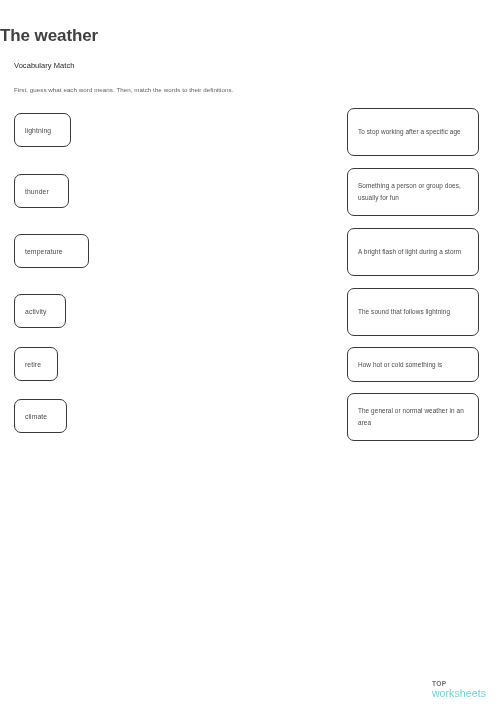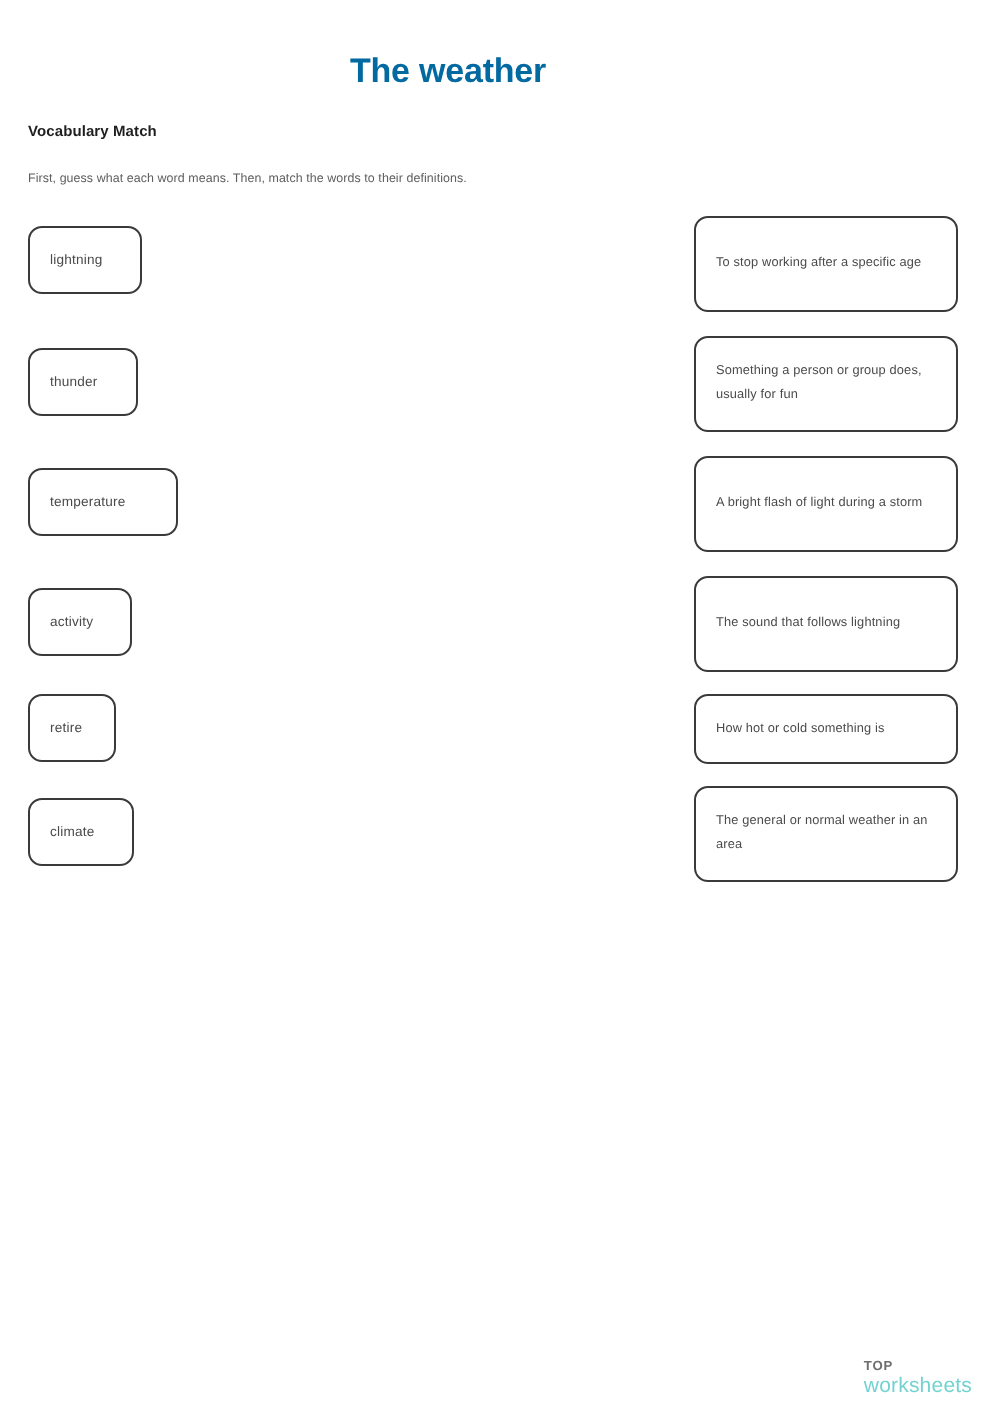--- a/index.html
+++ b/index.html
@@ -23,33 +23,32 @@
     inset: 0;
     background: #ffffff;
   }
 
   
   .page-title {
     position: absolute;
     top: 26px;
     left: 0;
     width: 448px;
-    text-align: center;
     font-size: 17px;
     font-weight: 700;
     letter-spacing: -0.1px;
-    color: #0369a1;
+    color: #404040;
   }
 
   .section-title {
     position: absolute;
     top: 61px;
     left: 14px;
     font-size: 7.5px;
-    font-weight: 700;
+    font-weight: 400;
     color: #1f1f1f;
     letter-spacing: 0.05px;
   }
 
   .instructions {
     position: absolute;
     top: 86px;
     left: 14px;
     font-size: 6.2px;
     font-weight: 400;

